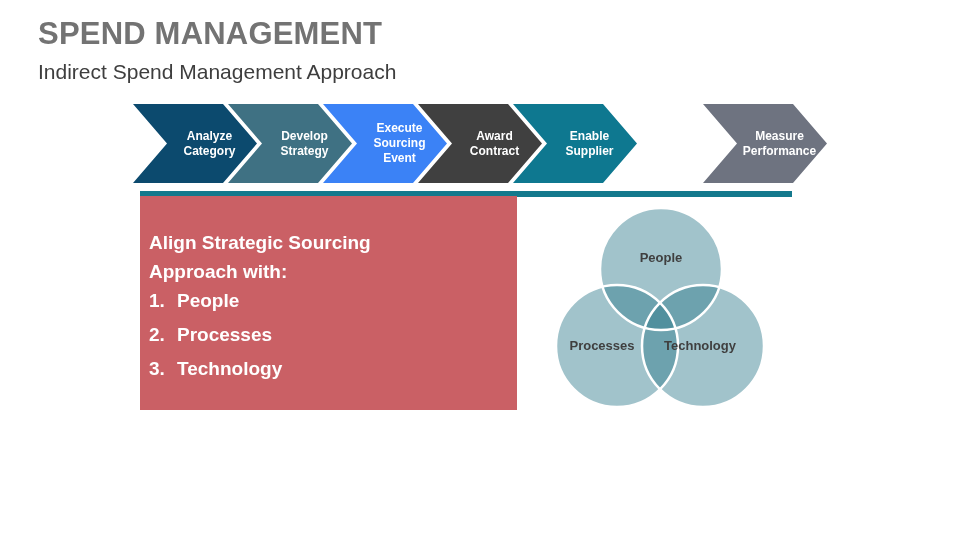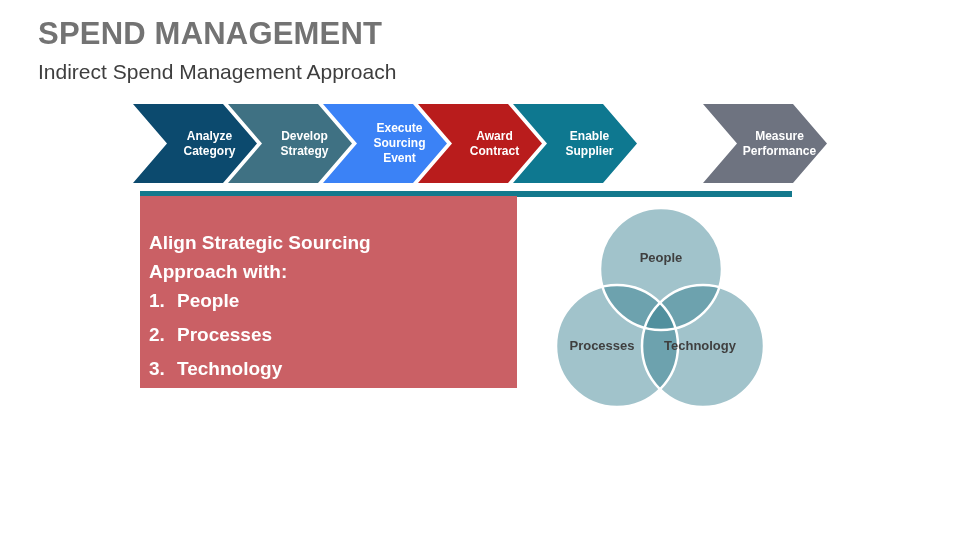--- a/index.html
+++ b/index.html
@@ -26,21 +26,21 @@
     color:#ffffff; font-weight:700; font-size:12px; line-height:1.25;
     text-align:center;
   }
   .chev.small .chev-label { font-size:11px; line-height:1.22; }
   .c0{left:133px} .c1{left:228px} .c2{left:323px} .c3{left:418px}
   .c4{left:513px} .c5{left:608px} .c6{left:703px}
   
   .divider { position:absolute; left:140px; top:191px; width:652px; height:6px; }
   
   .callout {
-    position:absolute; left:140px; top:196px; width:377px; height:192px;
+    position:absolute; left:140px; top:196px; width:377px; height:214px;
     box-sizing:border-box; padding:32px 12px 0 9px;
   }
   .callout-heading {
     font-size:19px; font-weight:700; line-height:1.53; max-width:270px;
   }
   .callout-list { margin-top:5px; }
   .callout-item { display:flex; margin-bottom:13px; font-size:19px; font-weight:700; line-height:1.1; }
   .callout-item .num { width:28px; flex:0 0 28px; }
   
   .venn { position:absolute; left:546px; top:198px; }
@@ -57,21 +57,21 @@
 
   <div class="chev c0" style="background-color: #0c4a6e;">
     <span class="chev-label">Analyze Category</span>
   </div>
   <div class="chev c1" style="background-color: rgb(63, 113, 131); align-items: center;">
     <span class="chev-label">Develop Strategy</span>
   </div>
   <div class="chev c2" style="background-color: #3b82f6;">
     <span class="chev-label">Execute Sourcing Event</span>
   </div>
-  <div class="chev c3" style="background-color: #b91c1c;">
+  <div class="chev c3" style="background-color: #404040;">
     <span class="chev-label">Award Contract</span>
   </div>
   <div class="chev c4" style="background-color: rgb(14, 120, 144);">
     <span class="chev-label">Enable Supplier</span>
   </div>
   <div class="chev c6" style="background-color: rgb(110, 115, 128); justify-content: center;">
     <span class="chev-label">Measure Performance</span>
   </div>
 
   <div class="divider" style="background-color: rgb(20, 121, 141);"></div>

